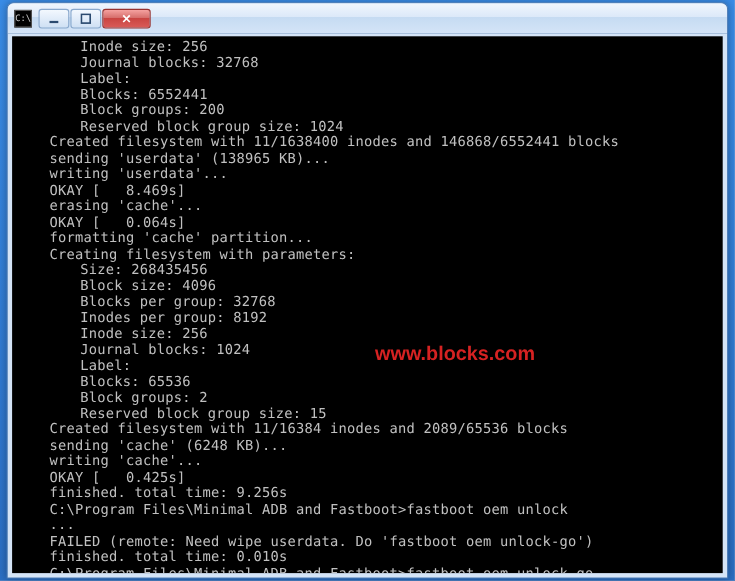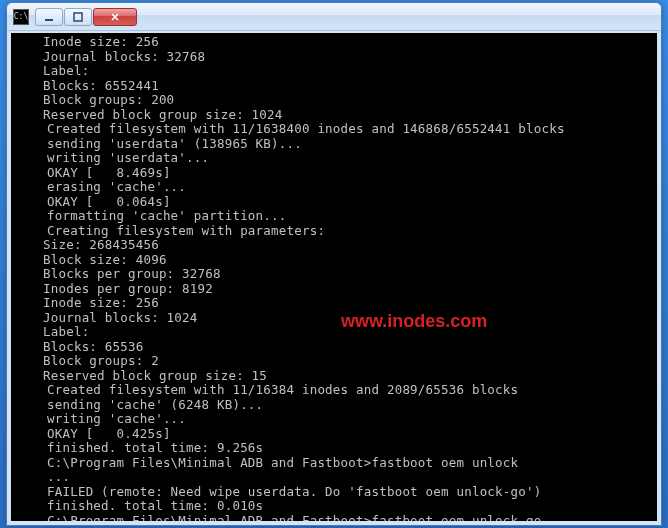--- a/index.html
+++ b/index.html
@@ -76,32 +76,33 @@
     color: #fff;
   }
   .win-btn svg { display: block; }
   .terminal {
     flex: 1;
     background: #000;
     margin: 4px;
     margin-top: 2px;
     overflow: hidden;
     position: relative;
+    padding-left: 30px;
   }
   .term-content {
     font-family: "Lucida Console", "Consolas", monospace;
     font-size: 12.5px;
     line-height: 14.5px;
     color: #c0c0c0;
     white-space: pre;
     padding: 2px 4px;
     letter-spacing: 0.2px;
   }
   .indent { padding-left: 28px; display: block; }
-  .prompt-line { display: block; margin-left: 32px; }
+  .prompt-line { display: block; }
   .watermark {
     position: absolute;
     top: 278px;
     left: 330px;
     color: #d62222;
     font-family: Arial, sans-serif;
     font-weight: bold;
     font-size: 18px;
     pointer-events: none;
   }
@@ -127,15 +128,15 @@
         <svg width="10" height="10" viewBox="0 0 10 10">
             <path d="M2 2 L8 8 M8 2 L2 8" stroke="#fff" stroke-width="1.6"></path>
           </svg>
       </div>
     </div>
   </div>
 
   <div class="terminal">
     <div class="term-content"><span class="indent">Inode size: 256</span><span class="indent">Journal blocks: 32768</span><span class="indent">Label:</span><span class="indent">Blocks: 6552441</span><span class="indent">Block groups: 200</span><span class="indent">Reserved block group size: 1024</span><span class="prompt-line">Created filesystem with 11/1638400 inodes and 146868/6552441 blocks</span><span class="prompt-line">sending 'userdata' (138965 KB)...</span><span class="prompt-line">writing 'userdata'...</span><span class="prompt-line">OKAY [   8.469s]</span><span class="prompt-line">erasing 'cache'...</span><span class="prompt-line">OKAY [   0.064s]</span><span class="prompt-line">formatting 'cache' partition...</span><span class="prompt-line">Creating filesystem with parameters:</span><span class="indent">Size: 268435456</span><span class="indent">Block size: 4096</span><span class="indent">Blocks per group: 32768</span><span class="indent">Inodes per group: 8192</span><span class="indent">Inode size: 256</span><span class="indent">Journal blocks: 1024</span><span class="indent">Label:</span><span class="indent">Blocks: 65536</span><span class="indent">Block groups: 2</span><span class="indent">Reserved block group size: 15</span><span class="prompt-line">Created filesystem with 11/16384 inodes and 2089/65536 blocks</span><span class="prompt-line">sending 'cache' (6248 KB)...</span><span class="prompt-line">writing 'cache'...</span><span class="prompt-line">OKAY [   0.425s]</span><span class="prompt-line">finished. total time: 9.256s</span><span class="prompt-line"></span><span class="prompt-line">C:\Program Files\Minimal ADB and Fastboot&gt;fastboot oem unlock</span><span class="prompt-line">...</span><span class="prompt-line">FAILED (remote: Need wipe userdata. Do 'fastboot oem unlock-go')</span><span class="prompt-line">finished. total time: 0.010s</span><span class="prompt-line"></span><span class="prompt-line">C:\Program Files\Minimal ADB and Fastboot&gt;fastboot oem unlock-go</span><span class="prompt-line"></span></div>
 
-    <div class="watermark">www.inodes.com</div>
+    <div class="watermark">www.blocks.com</div>
   </div>
 </div>
 
 </body></html>

